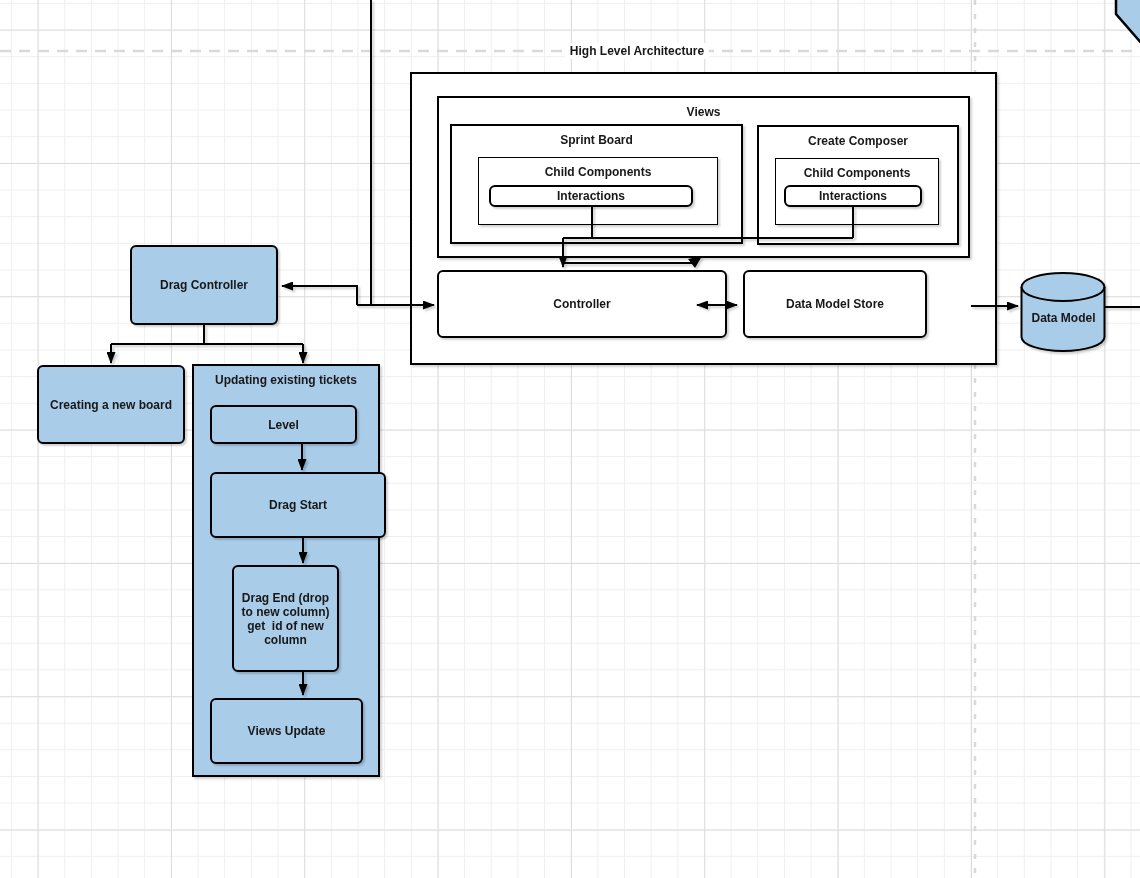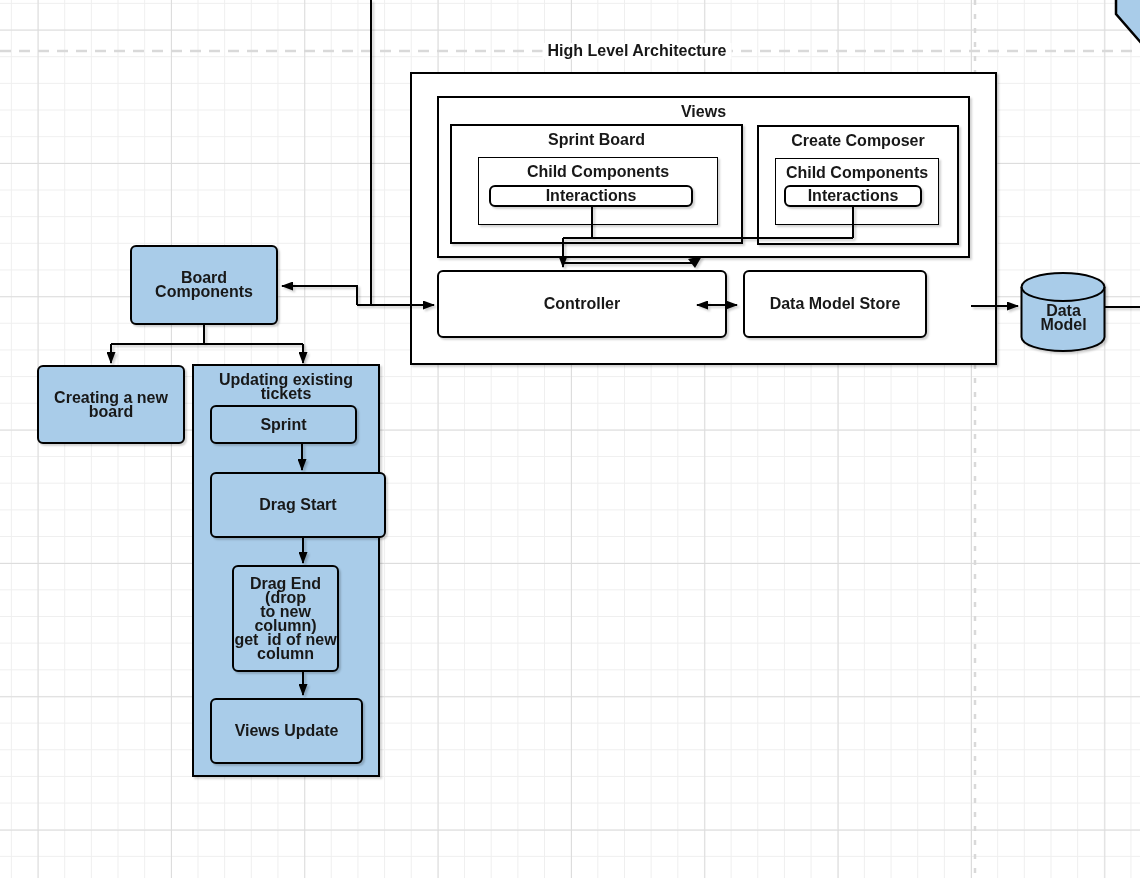--- a/index.html
+++ b/index.html
@@ -19,21 +19,21 @@
   svg.overlay{pointer-events:none;z-index:30;}
   svg.underlay{z-index:1;}
   .shape{
     position:absolute; box-sizing:border-box;
     border:2px solid #000; background:#ffffff;
     box-shadow:2px 2px 2px rgba(0,0,0,0.18);
     z-index:10;
   }
   .shape.thin{border-width:1px;}
   .shape.blue{background:#a9cce9;}
-  .label{font-weight:bold;font-size:16px;color:#181818;line-height:14px;}
+  .label{font-weight:bold;font-size:12px;color:#181818;line-height:14px;}
   .top-label{position:absolute;left:0;right:0;top:7px;text-align:center;}
   .centered{display:flex;align-items:center;justify-content:center;text-align:center;border-radius:6px;}
   .prewrap{white-space:pre-wrap;}
   .title-label{
     position:absolute;left:637px;top:51px;transform:translate(-50%,-50%);
     background:#ffffff;padding:1px 5px;z-index:5;white-space:nowrap;
   }
   .cyl-label{
     position:absolute;left:1022px;top:302px;width:83px;height:32px;z-index:35;
   }
@@ -79,31 +79,31 @@
   </div>
 
   <div class="shape centered" style="left:437px;top:270px;width:290px;height:68px;">
     <div class="label">Controller</div>
   </div>
   <div class="shape centered" style="left:743px;top:270px;width:184px;height:68px;">
     <div class="label">Data Model Store</div>
   </div>
 
   <div class="shape blue centered" style="left:130px;top:245px;width:148px;height:80px;">
-    <div class="label">Board Components</div>
+    <div class="label">Drag Controller</div>
   </div>
 
   <div class="shape blue centered" style="left:37px;top:365px;width:148px;height:79px;">
     <div class="label">Creating a new board</div>
   </div>
 
   <div class="shape blue" style="left:192px;top:364px;width:188px;height:413px;">
     <div class="label top-label">Updating existing tickets</div>
     <div class="shape blue centered" style="left:16px;top:39px;width:147px;height:39px;">
-      <div class="label">Sprint</div>
+      <div class="label">Level</div>
     </div>
     <div class="shape blue centered" style="left:16px;top:106px;width:176px;height:66px;">
       <div class="label">Drag Start</div>
     </div>
     <div class="shape blue centered" style="left:38px;top:199px;width:107px;height:107px;">
       <div class="label prewrap">Drag End (drop
 to new column)
 get  id of new
 column</div>
     </div>

